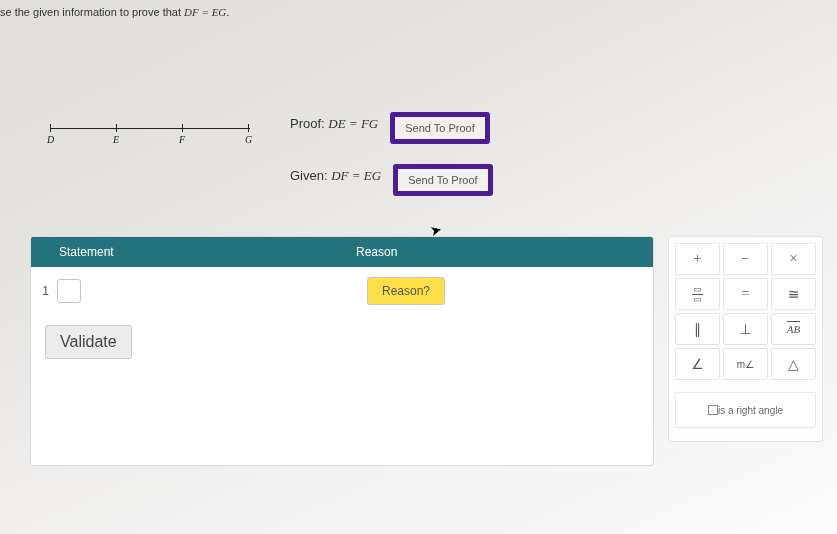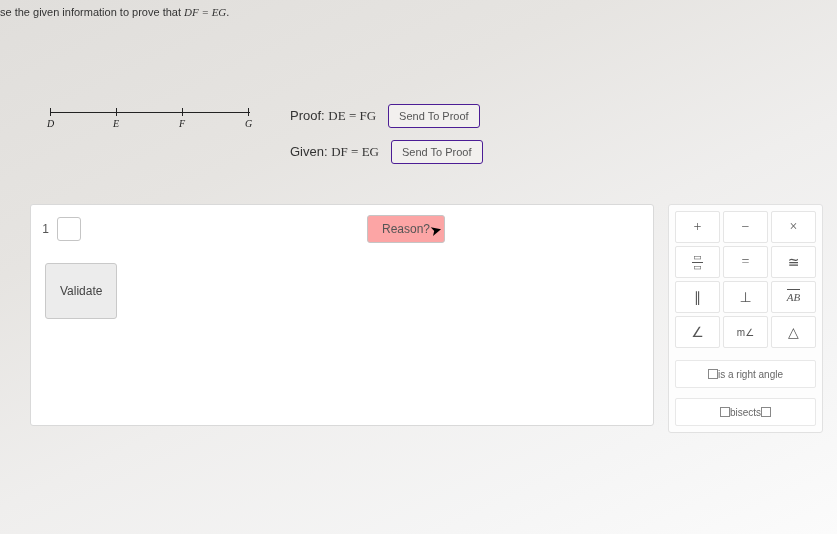--- a/index.html
+++ b/index.html
@@ -44,29 +44,30 @@
     .pl-e { left: 63px; }
     .pl-f { left: 129px; }
     .pl-g { left: 195px; }
     .given-prove {
       display: flex;
       flex-direction: column;
       gap: 12px;
       margin-top: 36px;
     }
     .gp-row { display: flex; align-items: center; gap: 12px; font-size: 13px; color: #333;}
-    .gp-row .math { font-family: 'Times New Roman', serif; }
+    .gp-row .math { font-family: 'Times New Roman', serif; font-style: italic;}
     .send-btn {
-      border: 1px solid #4c1d95;
+      border: 5px solid #4c1d95;
       background: #f2f0ee;
       color: #555;
       font-size: 11px;
       padding: 5px 10px;
       border-radius: 3px;
       cursor: pointer;
+      margin-top: 8px;
     }
     .bottom-wrap {
       display: flex;
       gap: 14px;
       padding: 0 14px 0 30px;
       align-items: flex-start;
     }
     .proof-table {
       flex: 1;
       border: 1px solid #d9d9d9;
@@ -92,36 +93,36 @@
     .row-num { width: 26px; text-align: right; padding-right: 8px; font-size: 12px; color: #555;}
     .stmt-input {
       width: 24px; height: 24px;
       border: 1px solid #c5c5c5;
       border-radius: 3px;
       background: #fff;
     }
     .pt-row .spacer { flex: 1; }
     .reason-btn {
       border: 1px solid #c5c5c5;
-      background: #fca5a5;
+      background: #fde047;
       color: #555;
       font-size: 12px;
       padding: 6px 14px;
       border-radius: 3px;
       cursor: pointer;
       margin-right: auto;
     }
     .reason-cell { flex: 1; display: flex; }
     .validate-row { padding: 10px 14px 16px 14px; }
     .validate-btn {
       border: 1px solid #c9c9c9;
       background: #ececec;
       color: #444;
-      font-size: 12px;
-      padding: 20px 14px;
+      font-size: 16px;
+      padding: 7px 14px;
       border-radius: 3px;
       cursor: pointer;
     }
     .palette {
       width: 155px;
       background: #fdfdfd;
       border: 1px solid #e1e1e1;
       border-radius: 3px;
       padding: 6px;
       display: flex;
@@ -141,21 +142,21 @@
       border-radius: 2px;
       cursor: pointer;
       display: flex;
       align-items: center;
       justify-content: center;
       font-size: 14px;
       font-family: 'Times New Roman', serif;
     }
     .pal-btn.small { font-size: 10px; font-family: Arial, sans-serif; }
     .pal-full {
-      height: 28px;
+      height: 36px;
       border: 1px solid #e8e8e8;
       background: #fff;
       color: #666;
       border-radius: 2px;
       cursor: pointer;
       display: flex;
       align-items: center;
       justify-content: center;
       font-size: 10px;
     }
@@ -200,20 +201,24 @@
       <span><span>Given:</span> <span class="math">DF = EG</span></span>
       <button class="send-btn">Send To Proof</button>
     </div>
   </div>
 </div>
 
 <div class="cursor">➤</div>
 
 <div class="bottom-wrap">
   <div class="proof-table">
+    <div class="pt-head">
+      <div class="pt-h-statement">Statement</div>
+      <div class="pt-h-reason">Reason</div>
+    </div>
     <div class="pt-row">
       <div class="row-num">1</div>
       <div class="stmt-input"></div>
       <div class="spacer"></div>
       <div class="reason-cell">
         <button class="reason-btn">Reason?</button>
       </div>
     </div>
     <div class="validate-row">
       <button class="validate-btn">Validate</button>
@@ -248,19 +253,14 @@
       <div class="pal-btn">∠</div>
       <div class="pal-btn small">m∠</div>
       <div class="pal-btn">△</div>
     </div>
     <div style="height:6px;"></div>
     <div class="pal-full">
       <span class="box"></span>
         <span>is a right angle</span>
     </div>
     <div style="height:4px;"></div>
-    <div class="pal-full">
-      <span class="box"></span>
-        <span>bisects</span>
-        <span class="box"></span>
-    </div>
   </div>
 </div>
 
 </body></html>

